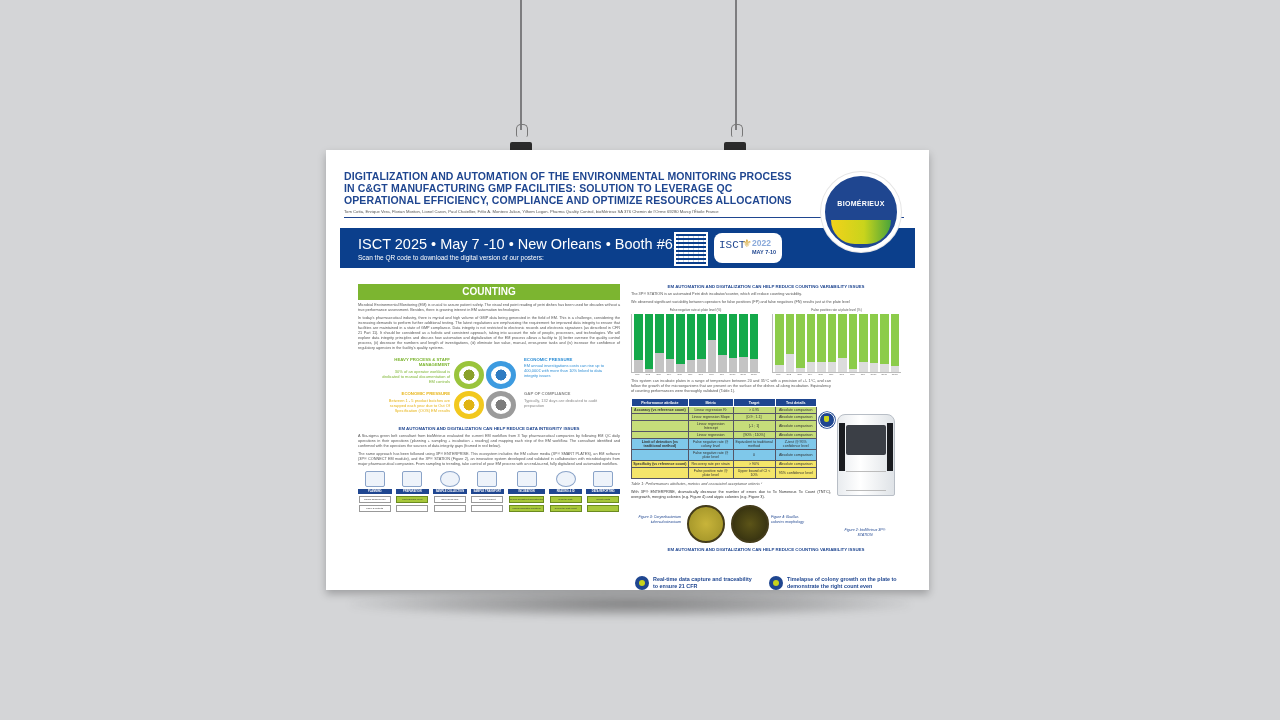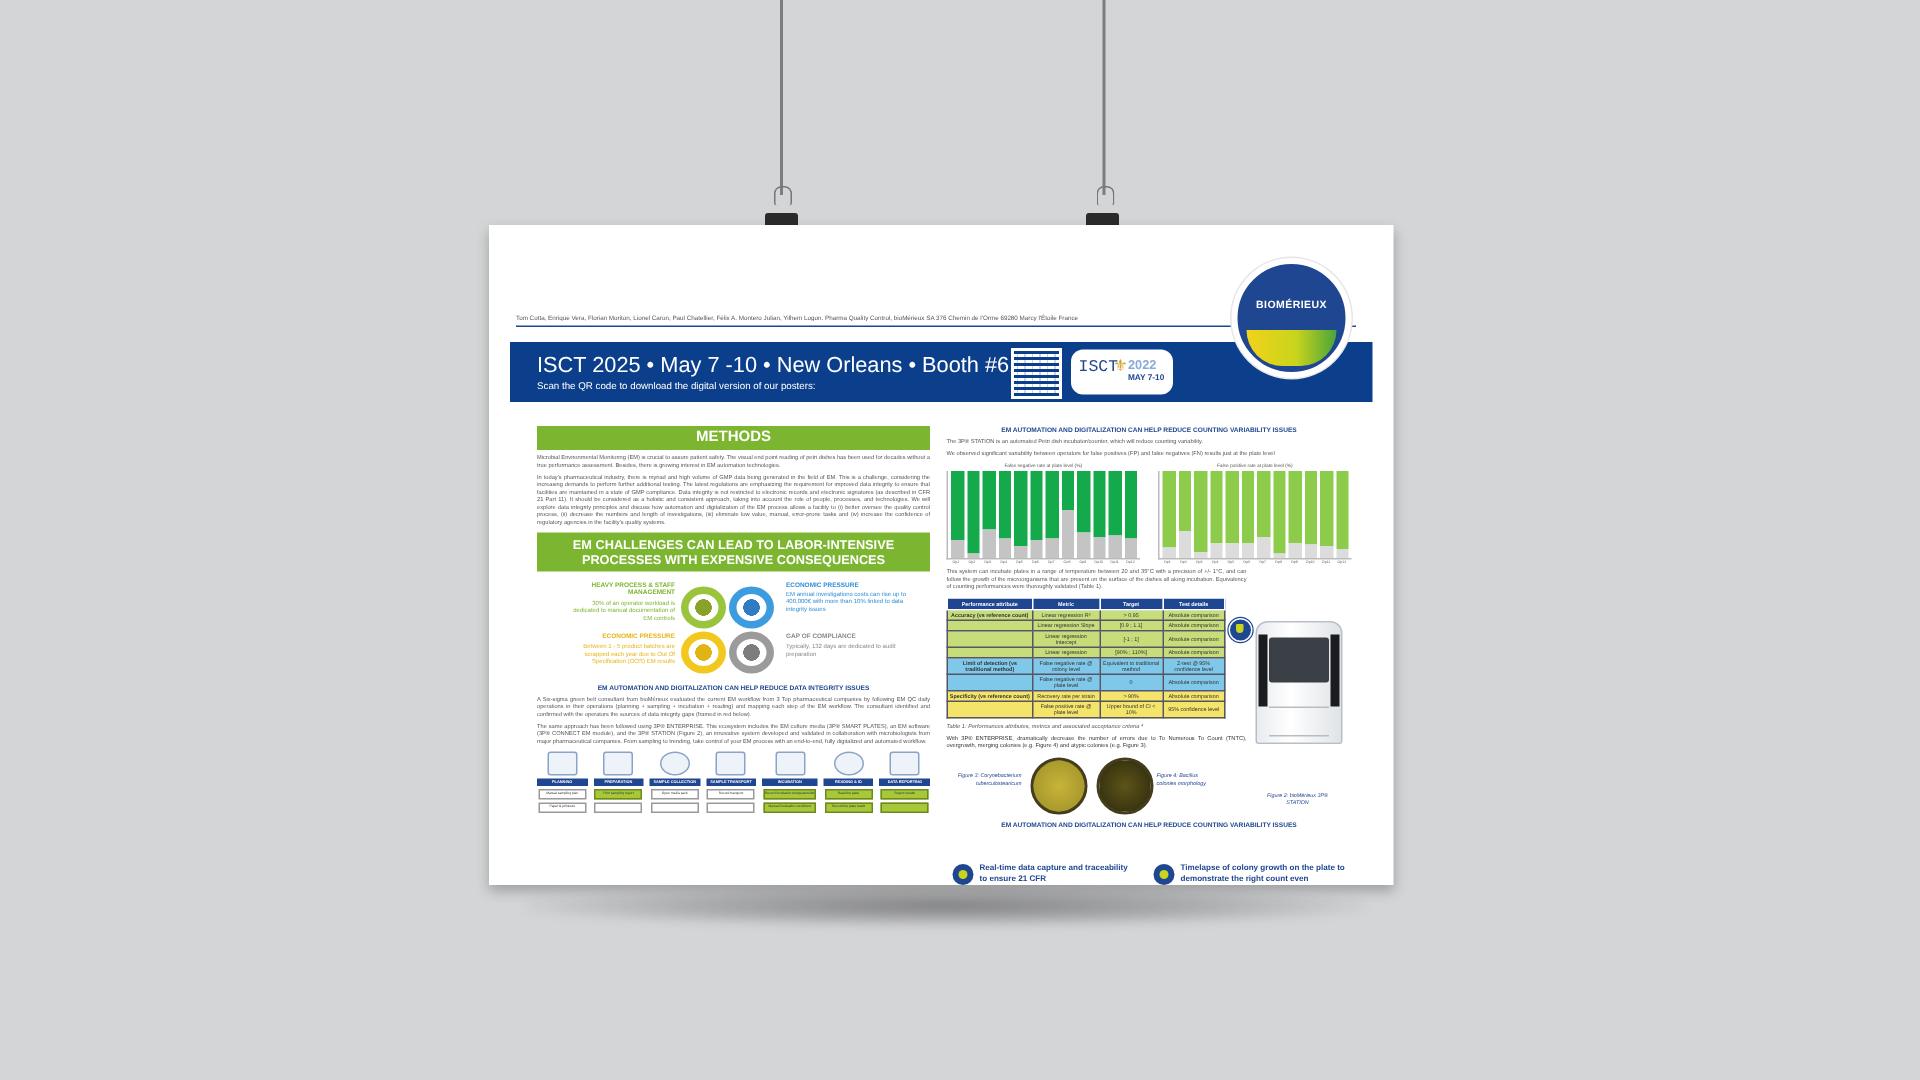--- a/index.html
+++ b/index.html
@@ -77,20 +77,21 @@
 
 <div class="wire" style="left:520px;height:130px;"></div>
 <div class="wire" style="left:735px;height:130px;"></div>
 <div class="clip-handle" style="left:516px;top:124px;"></div>
 <div class="clip-handle" style="left:731px;top:124px;"></div>
 <div class="clip" style="left:510px;top:142px;"></div>
 <div class="clip" style="left:724px;top:142px;"></div>
 <div class="shadow"></div>
 
 <div class="poster">
+  <div class="title">DIGITALIZATION AND AUTOMATION OF THE ENVIRONMENTAL MONITORING PROCESS IN C&amp;GT MANUFACTURING GMP FACILITIES: SOLUTION TO LEVERAGE QC OPERATIONAL EFFICIENCY, COMPLIANCE AND OPTIMIZE RESOURCES ALLOCATIONS</div>
   <div class="authors">Tom Cotta, Enrique Vera, Florian Moriton, Lionel Caron, Paul Chatellier, Félix A. Montero Julian, Yilhem Logon. Pharma Quality Control, bioMérieux SA 376 Chemin de l'Orme 69280 Marcy l'Étoile France</div>
   <div class="title-rule"></div>
 
   <div class="banner">
     <div class="banner-main">ISCT 2025 • May 7 -10 • New Orleans • Booth #615</div>
     <div class="banner-sub">Scan the QR code to download the digital version of our posters:</div>
     <div class="qr"></div>
     <div class="isct-logo">
       <span class="t1">ISCT</span>
       <span class="fleur">⚜</span>
@@ -98,25 +99,24 @@
       <span class="t3">MAY 7-10</span>
     </div>
   </div>
 
   <div class="bio-logo">
     <div class="bio-text">BIOMÉRIEUX</div>
     <div class="bio-arc"></div>
   </div>
 
   <div class="col-left">
-    <div class="green-head" style="font-size:10px;">METHODS</div>
+    <div class="green-head" style="font-size:10px;">COUNTING</div>
     <div class="para">Microbial Environmental Monitoring (EM) is crucial to assure patient safety. The visual end point reading of petri dishes has been used for decades without a true performance assessment. Besides, there is growing interest in EM automation technologies.</div>
     <div class="para">In today's pharmaceutical industry, there is myriad and high volume of GMP data being generated in the field of EM. This is a challenge, considering the increasing demands to perform further additional testing. The latest regulations are emphasizing the requirement for improved data integrity to ensure that facilities are maintained in a state of GMP compliance. Data integrity is not restricted to electronic records and electronic signatures (as described in CFR 21 Part 11). It should be considered as a holistic and consistent approach, taking into account the role of people, processes, and technologies. We will explore data integrity principles and discuss how automation and digitalization of the EM process allows a facility to (i) better oversee the quality control process, (ii) decrease the numbers and length of investigations, (iii) eliminate low value, manual, error-prone tasks and (iv) increase the confidence of regulatory agencies in the facility's quality systems.</div>
 
-    <div class="green-head" style="margin-top:4px;">EM CHALLENGES CAN LEAD TO LABOR-INTENSIVE PROCESSES WITH EXPENSIVE CONSEQUENCES</div>
     <div class="chal">
       <div class="lbl" style="left:28px;top:4px;width:64px;text-align:right;color:#7cb530;">HEAVY PROCESS &amp; STAFF MANAGEMENT</div>
       <div class="txt" style="left:22px;top:16px;width:70px;text-align:right;color:#7cb530;">30% of an operator workload is dedicated to manual documentation of EM controls</div>
       <div class="lbl" style="left:166px;top:4px;color:#2f8fd6;">ECONOMIC PRESSURE</div>
       <div class="txt" style="left:166px;top:10px;width:90px;color:#2f8fd6;">EM annual investigations costs can rise up to 400,000€ with more than 10% linked to data integrity issues</div>
       <div class="lbl" style="left:30px;top:38px;width:62px;text-align:right;color:#e7b416;">ECONOMIC PRESSURE</div>
       <div class="txt" style="left:20px;top:45px;width:72px;text-align:right;color:#e7b416;">Between 1 - 5 product batches are scrapped each year due to Out Of Specification (OOS) EM results</div>
       <div class="lbl" style="left:166px;top:38px;color:#8a8a8a;">GAP OF COMPLIANCE</div>
       <div class="txt" style="left:166px;top:45px;width:80px;color:#8a8a8a;">Typically, 132 days are dedicated to audit preparation</div>
       <div class="knot">

